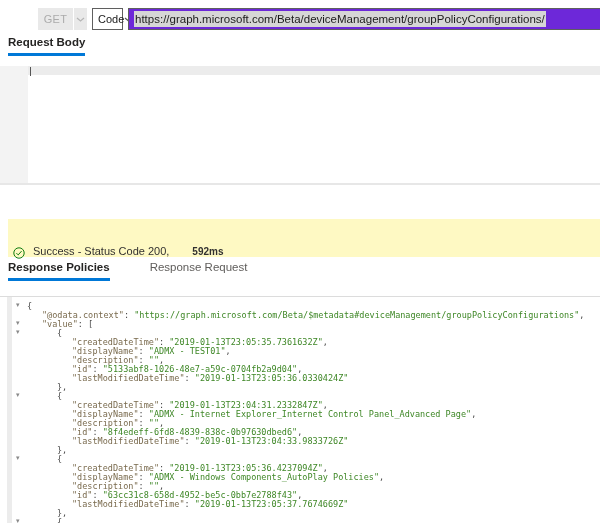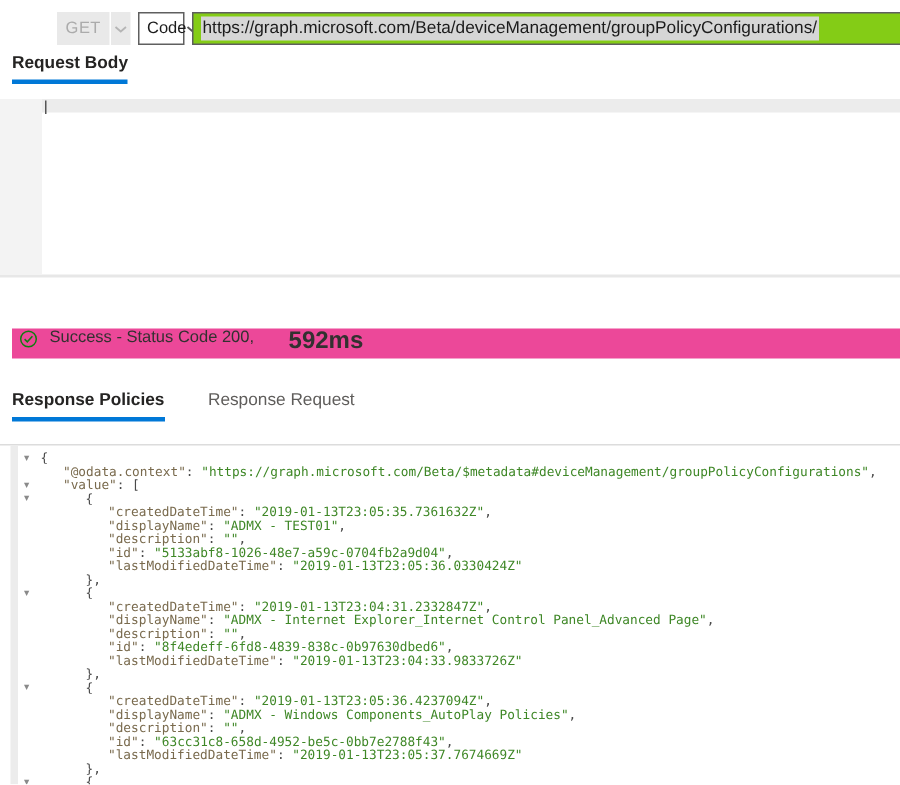--- a/index.html
+++ b/index.html
@@ -22,49 +22,49 @@
     width: 13px; height: 22px; background: #e9e9e9; margin-left: 1px;
     display: flex; align-items: center; justify-content: center;
   }
   .version-select {
     width: 31px; height: 22px; border: 1px solid #5f5f5f; background: #fff;
     margin-left: 5px; display: flex; align-items: center; justify-content: space-between;
     padding: 0 3px 0 5px; font-size: 11px; color: #1b1b1b;
   }
   .url-input {
     flex: 1; height: 22px; border: 1px solid #5f5f5f; border-right: none;
-    background: #84cc16; margin-left: 5px; display: flex; align-items: center;
+    background: #6d28d9; margin-left: 5px; display: flex; align-items: center;
     padding-left: 5px; overflow: hidden; white-space: nowrap;
   }
   .url-text { font-size: 11.5px; color: #1b1b1b; background: #d6d6d6; padding: 2px 1px; }
 
   
-  .tab-row { position: absolute; left: 8px; display: flex; gap: 29px; }
+  .tab-row { position: absolute; left: 8px; display: flex; gap: 40px; }
   .tab-row.req { top: 36px; }
   .tab-row.resp { top: 261px; }
   .tab { font-size: 11.5px; color: #5f5d5b; padding-bottom: 5px; cursor: pointer; }
   .tab.active { color: #252423; font-weight: bold; border-bottom: 3px solid #0078d7; }
 
   
   .editor {
     position: absolute; left: 0; top: 66px; width: 600px; height: 119px;
     background: #fff; border-bottom: 2px solid #e7e7e7;
   }
   .editor-gutter { position: absolute; left: 0; top: 0; bottom: 0; width: 28px; background: #f3f3f3; }
   .editor-topstrip { position: absolute; left: 0; top: 0; right: 0; height: 9px; background: #ececec; }
   .editor-cursor { position: absolute; left: 30px; top: 1px; width: 1px; height: 9px; background: #555; }
 
   
   .status-bar {
-    position: absolute; left: 8px; top: 219px; right: 0; height: 20px;
-    background: #ec4899; display: flex; align-items: flex-start;
+    position: absolute; left: 8px; top: 219px; right: 0; height: 38px;
+    background: #fef9c3; display: flex; align-items: flex-end;
   }
   .status-icon { margin-left: 5px; width: 12px; height: 12px; flex: none; }
   .status-text { margin-left: 8px; font-size: 11px; color: #323130; }
-  .status-duration { margin-left: 23px; font-size: 16px; font-weight: bold; color: #323130; }
+  .status-duration { margin-left: 23px; font-size: 10px; font-weight: bold; color: #323130; }
 
   
   .response-panel {
     position: absolute; left: 0; top: 296px; width: 600px; bottom: 0;
     border-top: 1px solid #dcdcdc; background: #fff; overflow: hidden;
   }
   .response-strip { position: absolute; left: 7px; top: 0; bottom: 0; width: 5px; background: #ececec; }
   .json-view { position: absolute; left: 0; top: 5px; right: 0; }
   .json-line {
     position: relative; height: 9px; line-height: 9px;

